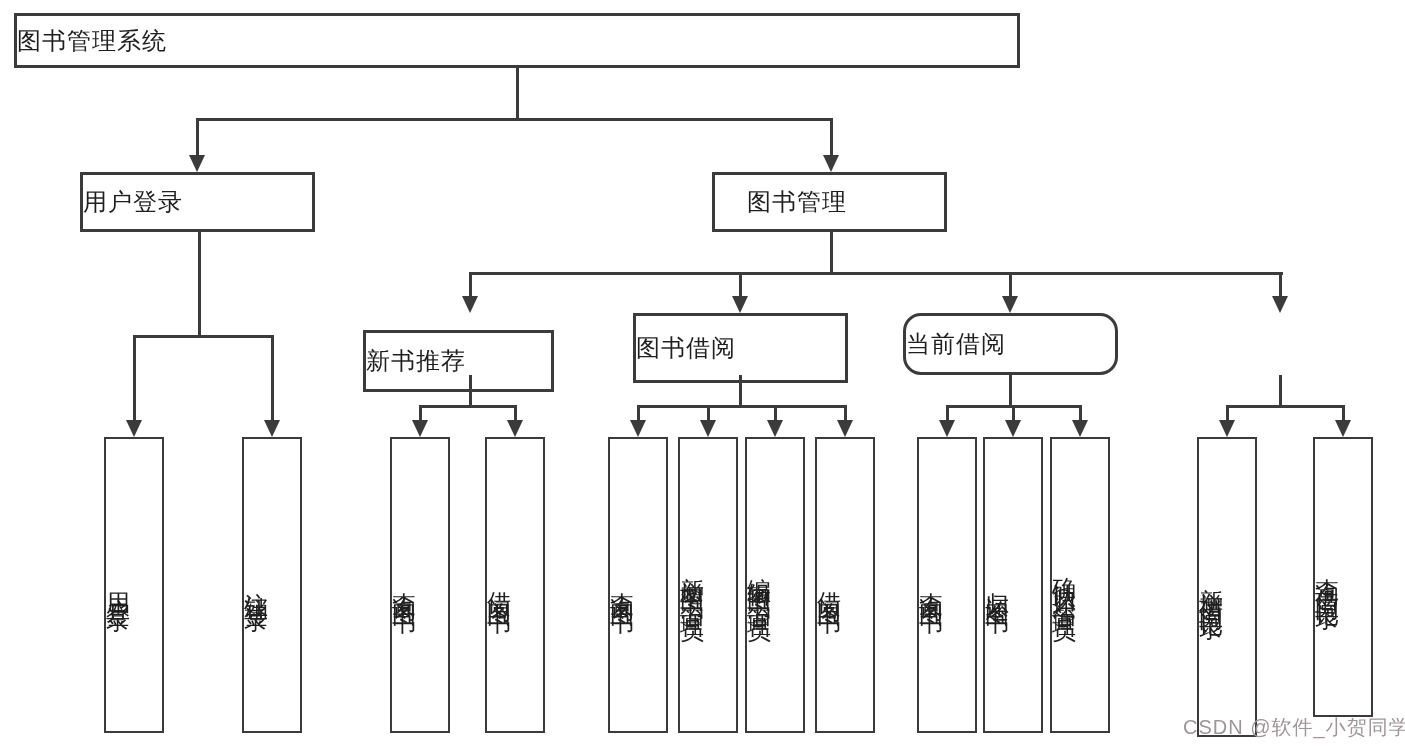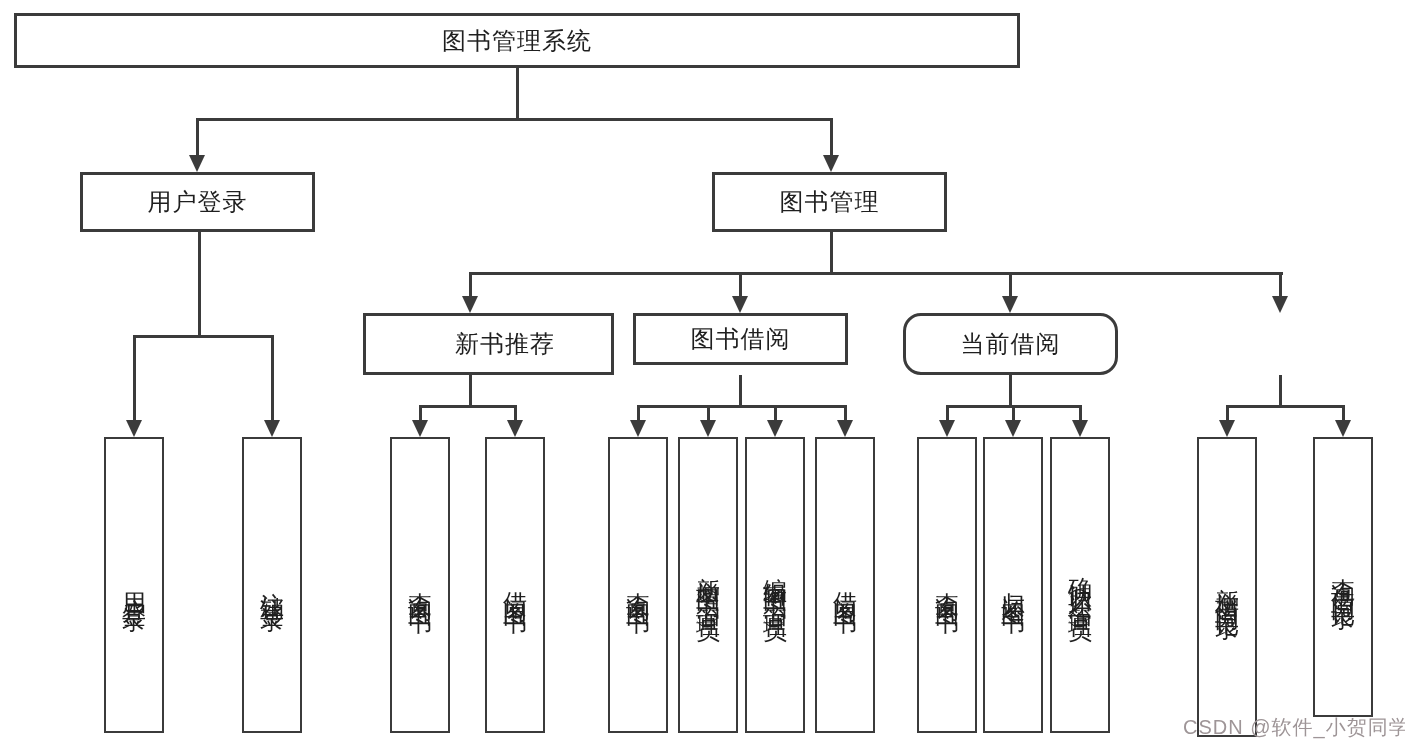--- a/index.html
+++ b/index.html
@@ -12,21 +12,21 @@
     width:1405px;height:747px;
     background:#ffffff;
     font-family:"Liberation Sans","DejaVu Sans",sans-serif;
     overflow:hidden;
   }
   .box{
     position:absolute;
     background:#ffffff;
     border:3px solid var(--line);
     box-sizing:border-box;
-    display:flex;align-items:center;justify-content:center;
+    display:flex;align-items:center;
     color:var(--text);
     font-size:24px;
     letter-spacing:1px;
   }
   .vbox{
     border-width:2.5px;
   }
   .vbox span{
     writing-mode:vertical-rl;
     text-orientation:mixed;
@@ -65,21 +65,21 @@
   <div class="v" style="left:515.5px;top:68px;height:52px;"></div>
   <div class="h" style="left:195.5px;top:118px;width:637px;"></div>
   <div class="v" style="left:195.5px;top:118px;height:40px;"></div>
   <div class="ah" style="left:189px;top:155px;"></div>
   <div class="v" style="left:829.5px;top:118px;height:40px;"></div>
   <div class="ah" style="left:823px;top:155px;"></div>
 
   <div class="box" style="left:80px;top:172px;width:235px;height:60px;">
     <span>用户登录</span>
   </div>
-  <div class="box" style="left:712px;top:172px;width:235px;height:60px;">
+  <div class="box" style="left:712px;top:172px;width:235px;height:60px;padding-left:32px;">
     <span>图书管理</span>
   </div>
 
   <div class="v" style="left:197.5px;top:232px;height:105px;"></div>
   <div class="h" style="left:132.5px;top:335px;width:141px;"></div>
   <div class="v" style="left:132.5px;top:335px;height:88px;"></div>
   <div class="ah" style="left:126px;top:420px;"></div>
   <div class="v" style="left:270.5px;top:335px;height:88px;"></div>
   <div class="ah" style="left:264px;top:420px;"></div>
 
@@ -87,24 +87,24 @@
   <div class="h" style="left:468.5px;top:272px;width:814px;"></div>
   <div class="v" style="left:468.5px;top:272px;height:27px;"></div>
   <div class="ah" style="left:462px;top:296px;"></div>
   <div class="v" style="left:738.5px;top:272px;height:27px;"></div>
   <div class="ah" style="left:732px;top:296px;"></div>
   <div class="v" style="left:1008.5px;top:272px;height:27px;"></div>
   <div class="ah" style="left:1002px;top:296px;"></div>
   <div class="v" style="left:1278.5px;top:272px;height:27px;"></div>
   <div class="ah" style="left:1272px;top:296px;"></div>
 
-  <div class="box" style="left:363px;top:313px;width:251px;height:62px;padding-left:33px;">
+  <div class="box" style="left:363px;top:330px;width:191px;height:62px;">
     <span>新书推荐</span>
   </div>
-  <div class="box" style="left:633px;top:313px;width:215px;height:52px;">
+  <div class="box" style="left:633px;top:313px;width:215px;height:70px;">
     <span>图书借阅</span>
   </div>
   <div class="box" style="left:903px;top:313px;width:215px;height:62px;border-radius:18px;">
     <span>当前借阅</span>
   </div>
 
   <div class="v" style="left:468.5px;top:375px;height:32px;"></div>
   <div class="v" style="left:738.5px;top:375px;height:32px;"></div>
   <div class="v" style="left:1008.5px;top:375px;height:32px;"></div>
   <div class="v" style="left:1278.5px;top:375px;height:32px;"></div>

